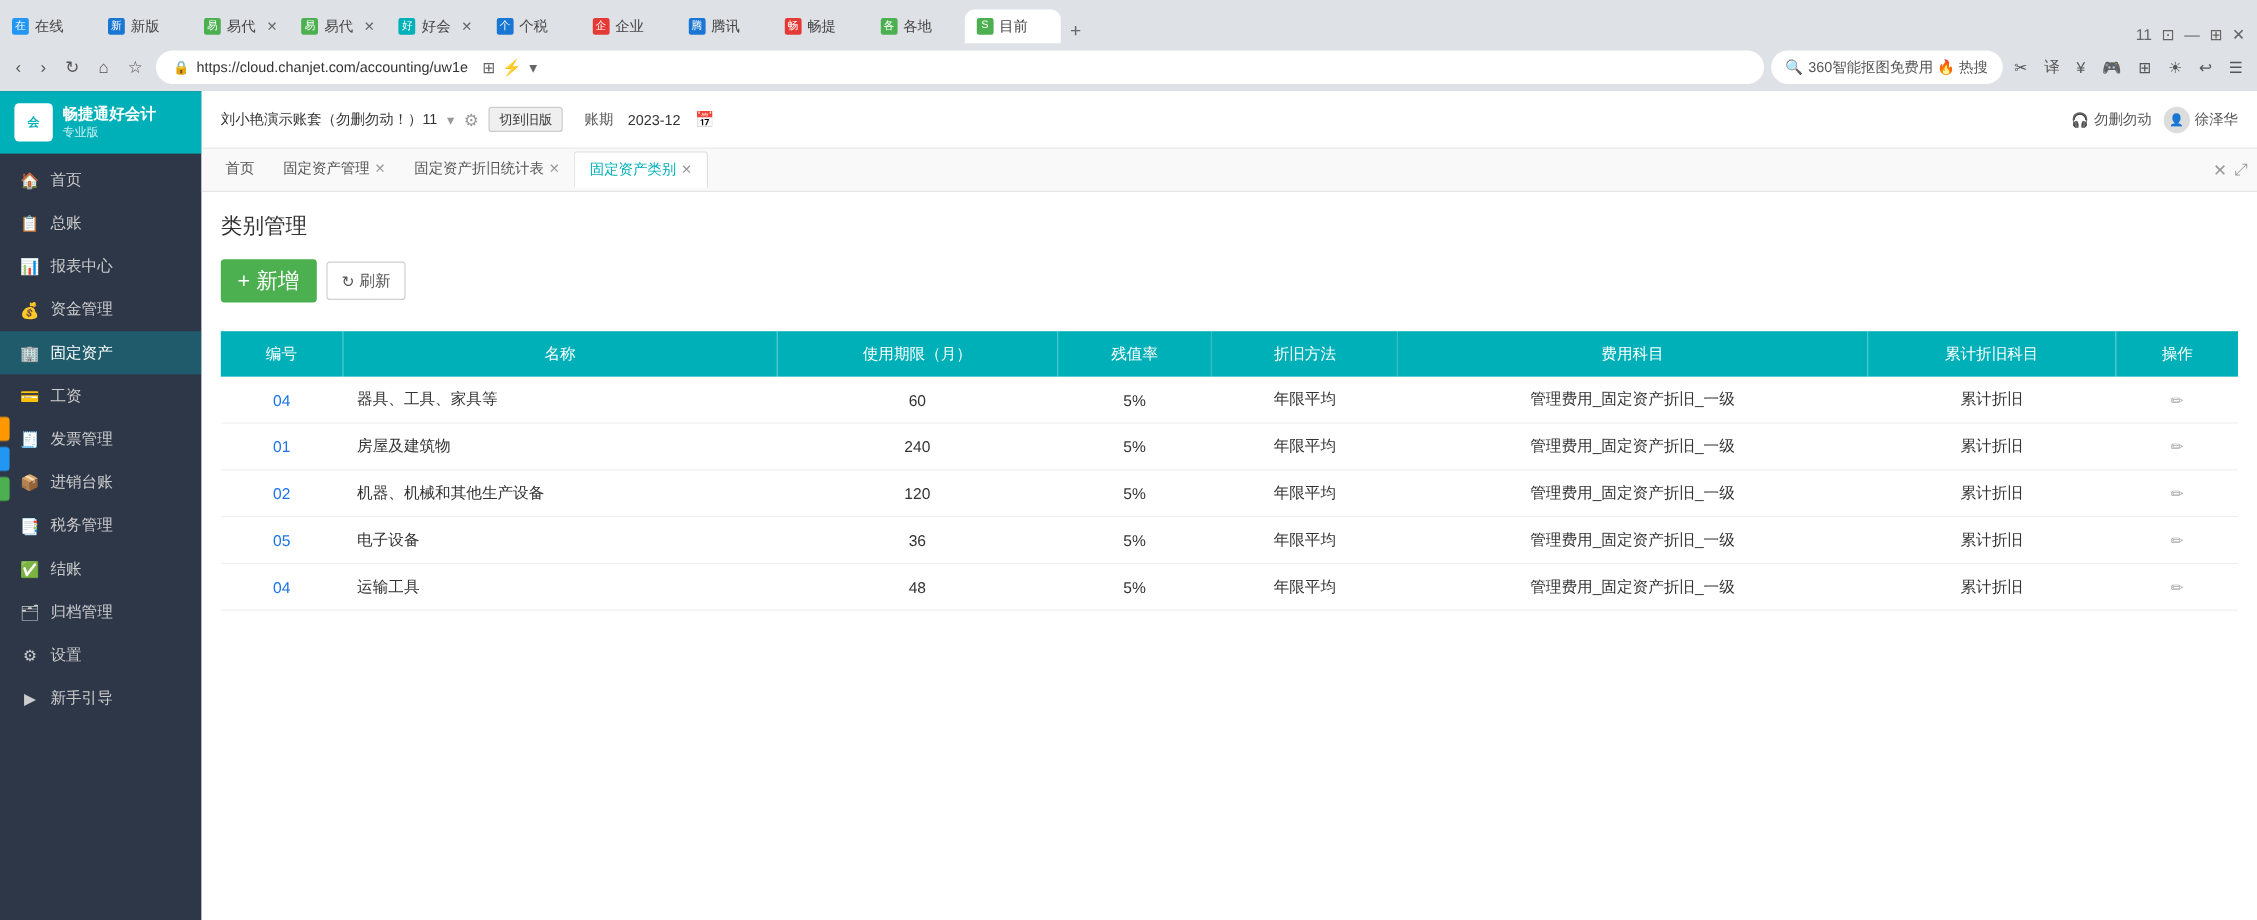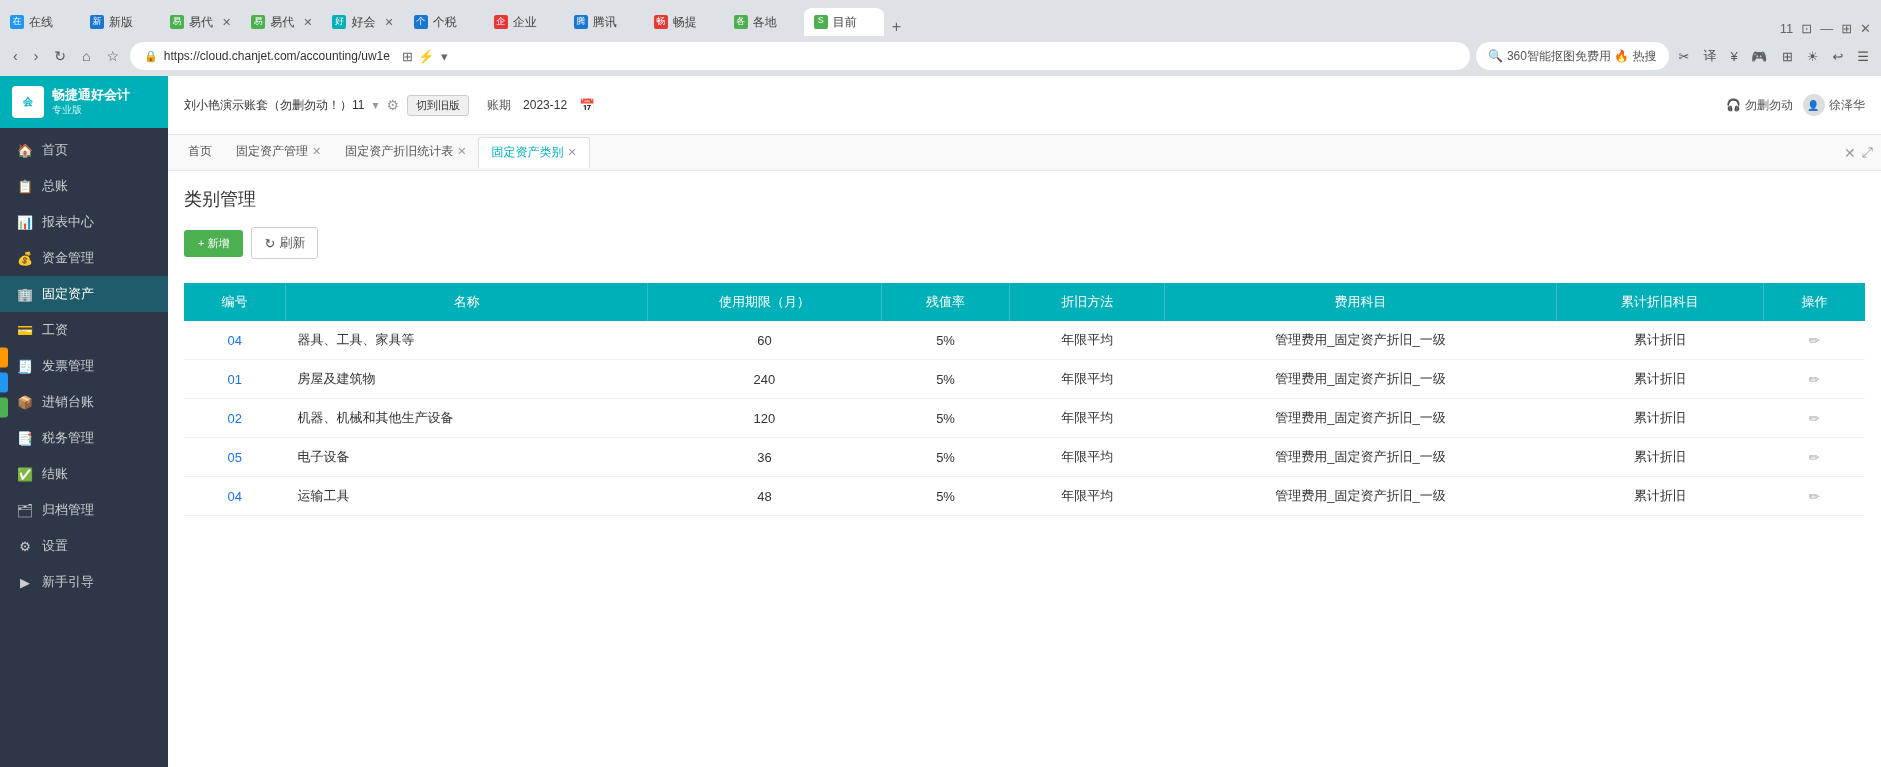--- a/index.html
+++ b/index.html
@@ -34,42 +34,42 @@
 
     .sidebar-nav { flex: 1; overflow-y: auto; padding: 4px 0; }
     .sidebar-item { display: flex; align-items: center; gap: 8px; padding: 9px 16px; cursor: pointer; color: #ccc; font-size: 13px; transition: background 0.2s; }
     .sidebar-item.active { background: rgba(0,176,185,0.3); color: white; }
     .sidebar-item-icon { width: 18px; height: 18px; display: flex; align-items: center; justify-content: center; flex-shrink: 0; }
 
     
     .main-area { flex: 1; display: flex; flex-direction: column; background: white; overflow: hidden; }
 
     
-    .top-bar { background: white; border-bottom: 1px solid #e5e5e5; padding: 4px 16px; display: flex; align-items: center; justify-between; height: 59px; }
+    .top-bar { background: white; border-bottom: 1px solid #e5e5e5; padding: 4px 16px; display: flex; align-items: center; justify-between; height: 48px; }
     .top-bar-left { display: flex; align-items: center; gap: 8px; flex: 1; }
     .company-name { font-size: 12px; color: #333; }
     .period-badge { border: 1px solid #ccc; border-radius: 3px; padding: 2px 8px; font-size: 11px; cursor: pointer; color: #333; }
     .top-bar-right { display: flex; align-items: center; gap: 10px; font-size: 12px; color: #555; }
     .service-btn { display: flex; align-items: center; gap: 4px; cursor: pointer; color: #555; }
     .username { display: flex; align-items: center; gap: 4px; cursor: pointer; color: #555; }
     .user-avatar { width: 22px; height: 22px; border-radius: 50%; background: #ddd; display: flex; align-items: center; justify-content: center; font-size: 10px; color: #666; }
 
     
     .page-tabs { display: flex; align-items: center; border-bottom: 1px solid #e5e5e5; background: #f9f9f9; padding: 0 8px; height: 36px; }
     .page-tab { display: flex; align-items: center; gap: 4px; padding: 6px 12px; font-size: 12px; color: #555; cursor: pointer; border-bottom: 2px solid transparent; white-space: nowrap; }
     .page-tab.active { color: #00b0b9; background: white; border: 1px solid #e0e0e0; border-bottom-color: white; border-radius: 3px 3px 0 0; }
     .page-tab .tab-close-btn { color: #999; font-size: 11px; cursor: pointer; }
 
     
     .content { flex: 1; padding: 16px; overflow-y: auto; }
     .page-title { font-size: 18px; font-weight: normal; color: #333; margin-bottom: 16px; }
 
     
     .content-toolbar { display: flex; justify-content: flex-end; align-items: center; gap: 8px; margin-bottom: 12px; }
-    .btn-add { background: #4caf50; color: white; border: none; border-radius: 3px; padding: 6px 14px; font-size: 11px; cursor: pointer; display: flex; align-items: center; gap: 4px; }
+    .btn-add { background: #4caf50; color: white; border: none; border-radius: 3px; padding: 6px 14px; font-size: 18px; cursor: pointer; display: flex; align-items: center; gap: 4px; }
     .btn-refresh { background: white; color: #555; border: 1px solid #d0d0d0; border-radius: 3px; padding: 6px 12px; font-size: 13px; cursor: pointer; display: flex; align-items: center; gap: 4px; }
 
     
     .data-table { width: 100%; border-collapse: collapse; font-size: 13px; }
     .data-table thead tr { background: #00b0b9; color: white; padding-left: 22px; }
     .data-table thead th { padding: 10px 12px; text-align: center; font-weight: normal; border-right: 1px solid rgba(255,255,255,0.2); }
     .data-table thead th:last-child { border-right: none; }
     .data-table tbody tr { background: white; border-bottom: 1px solid #f0f0f0; }
     .data-table tbody td { padding: 10px 12px; text-align: center; color: #333; }
     .data-table tbody td.code { color: #1a73e8; cursor: pointer; }

